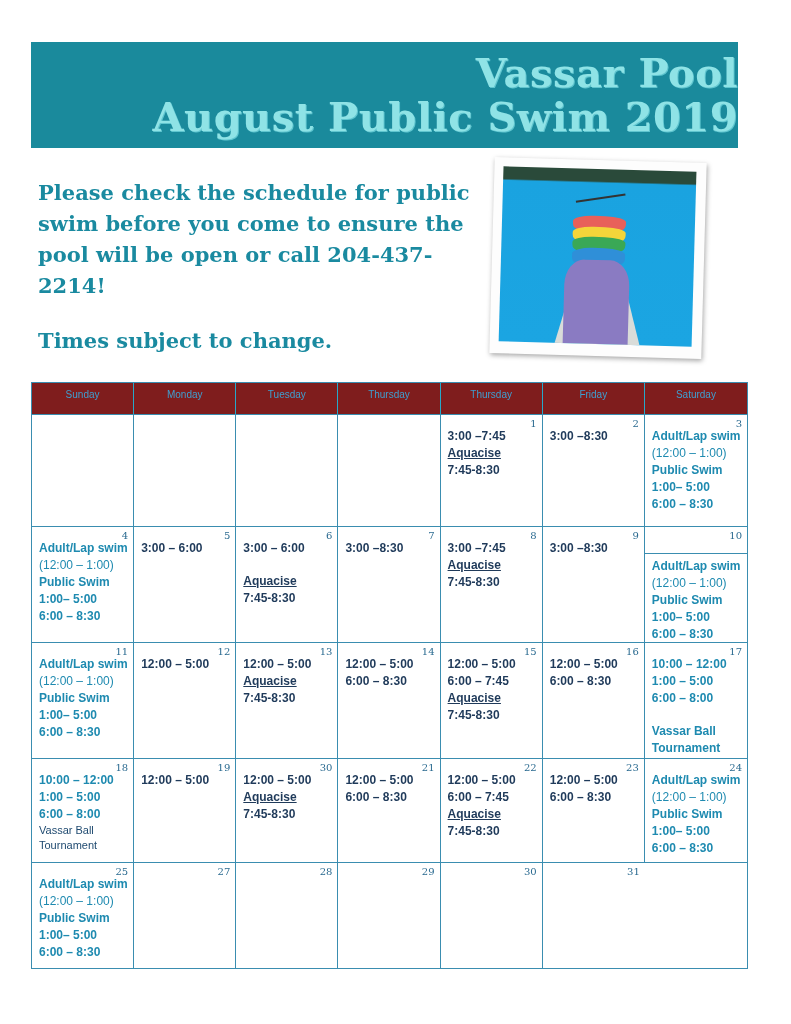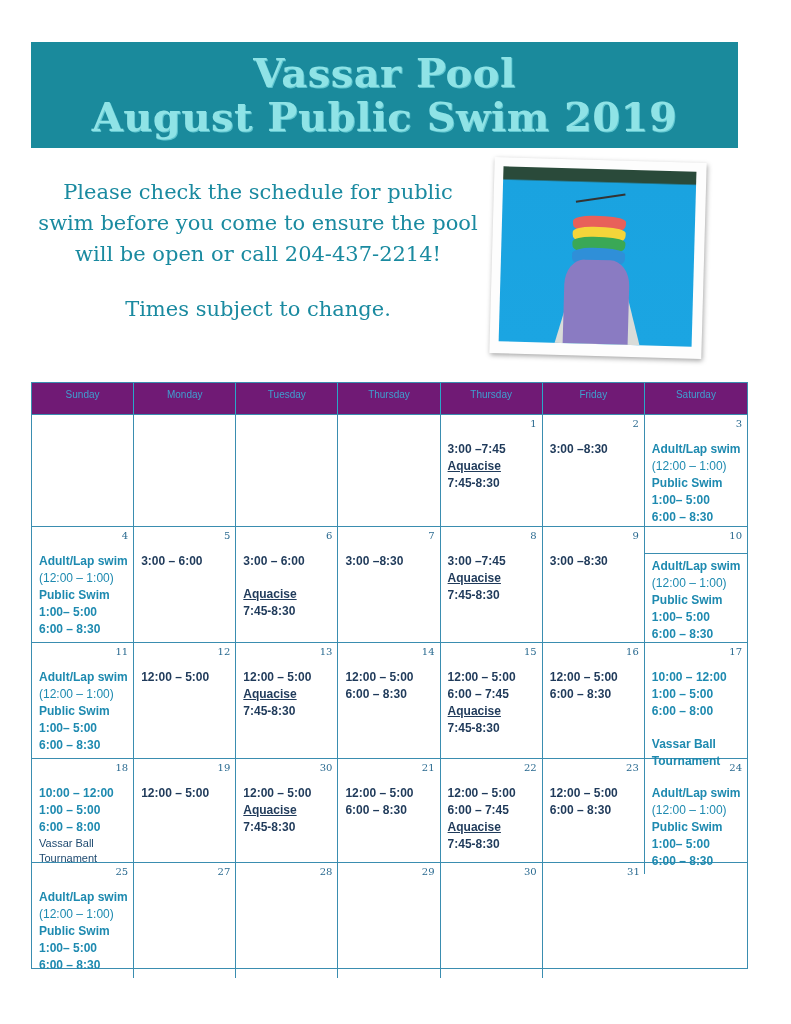--- a/index.html
+++ b/index.html
@@ -2,32 +2,32 @@
 <html><head>
 <meta charset="utf-8">
 <style>
   * { box-sizing: border-box; margin: 0; padding: 0; }
   html, body { width: 791px; height: 1024px; background: #ffffff; overflow: hidden; }
   body { position: relative; font-family: "Liberation Sans", sans-serif; }
 
   .title-banner {
     position: absolute; left: 31px; top: 42px; width: 707px; height: 106px;
     background: #1a8a9c;
-    display: flex; flex-direction: column; align-items: center; justify-content: center;
+    display: flex; flex-direction: column; align-items: flex-end; justify-content: center;
   }
   .title-line {
     font-family: "DejaVu Serif", serif; font-weight: bold; color: #8fe3e6;
     font-size: 40px; line-height: 44px; letter-spacing: 0.5px;
     text-shadow: 1px 1px 0 #5fc5cf;
   }
 
   .notice {
     position: absolute; left: 38px; top: 177px; width: 440px;
-    font-family: "DejaVu Serif", serif; font-weight: normal; color: #1a8aa0;
-    font-size: 21px; line-height: 31px; text-align: center;
+    font-family: "DejaVu Serif", serif; font-weight: bold; color: #1a8aa0;
+    font-size: 21px; line-height: 31px;
   }
   .notice .p1 { display: block; }
   .notice .p2 { display: block; margin-top: 24px; }
 
   .photo-frame {
     position: absolute; left: 492px; top: 160px; width: 212px; height: 196px;
     background: #fdfdfd; transform: rotate(1.6deg);
     box-shadow: 1px 2px 5px rgba(0,0,0,0.35);
     padding: 9px 10px 12px 9px;
   }
@@ -47,38 +47,38 @@
   .photo .s5 { left: 33%; width: 34%; top: 52%; height: 48%; background: #8a7bc2; border-radius: 30% 30% 0 0; }
   .photo .swimmer {
     position: absolute; left: 38%; top: 16%; width: 26%; height: 2px; background: #333;
     transform: rotate(-10deg);
   }
 
   .calendar {
     position: absolute; left: 31px; top: 382px; width: 717px;
     border: 1.5px solid #3a8db0; border-collapse: collapse;
   }
-  .cal-header { display: grid; grid-template-columns: repeat(7, 1fr); background: #701a75; height: 31px; }
+  .cal-header { display: grid; grid-template-columns: repeat(7, 1fr); background: #7f1d1d; height: 31px; }
   .cal-header .dow {
     color: #3f9fd0; font-size: 10px; text-align: center; line-height: 24px;
     border-right: 1px solid #28a8c8;
   }
   .cal-header .dow:last-child { border-right: none; }
 
   .cal-row { display: grid; grid-template-columns: repeat(7, 1fr); border-top: 1.5px solid #3a8db0; }
   .cell {
     position: relative; border-right: 1.5px solid #3a8db0; padding: 4px 5px 4px 7px;
     font-size: 12px; font-weight: bold; color: #1f3a5a;
   }
   .cell:last-child { border-right: none; }
   .daynum {
     position: absolute; right: 5px; top: 3px;
     font-family: "DejaVu Serif", serif; font-size: 10px; font-weight: normal; color: #2a6a90;
   }
-  .lines { margin-top: 22px; }
+  .lines { margin-top: 9px; }
   .line { display: block; line-height: 17px; }
   .line.teal { color: #1e8ab0; }
   .line.light { font-weight: normal; color: #1e8ab0; }
   .line.ul { text-decoration: underline; }
   .line.gap { margin-top: 16px; }
   .line.small { font-weight: normal; font-size: 11px; color: #1f4a70; line-height: 15px; }
   .cell.split-top .lines { margin-top: 22px; border-top: 1.5px solid #3a8db0; margin-left: -7px; margin-right: -5px; padding: 4px 5px 0 7px; }
 </style>
 </head>
 <body>

